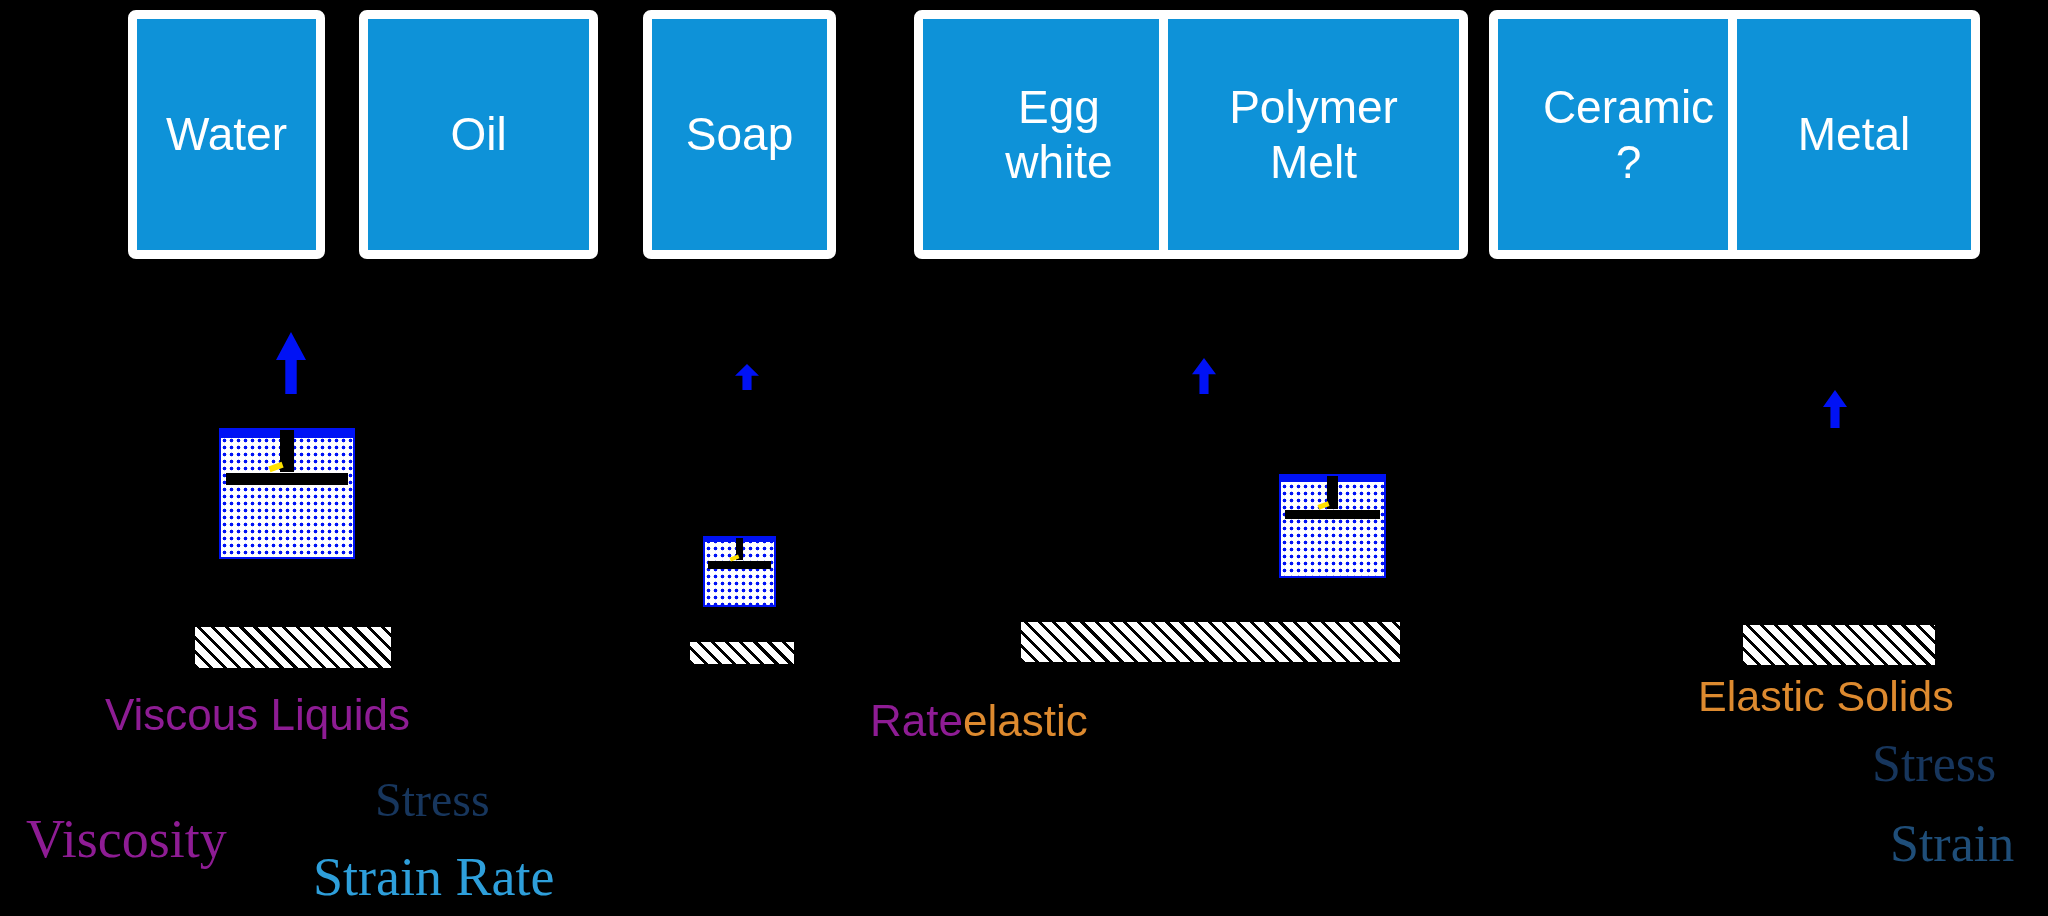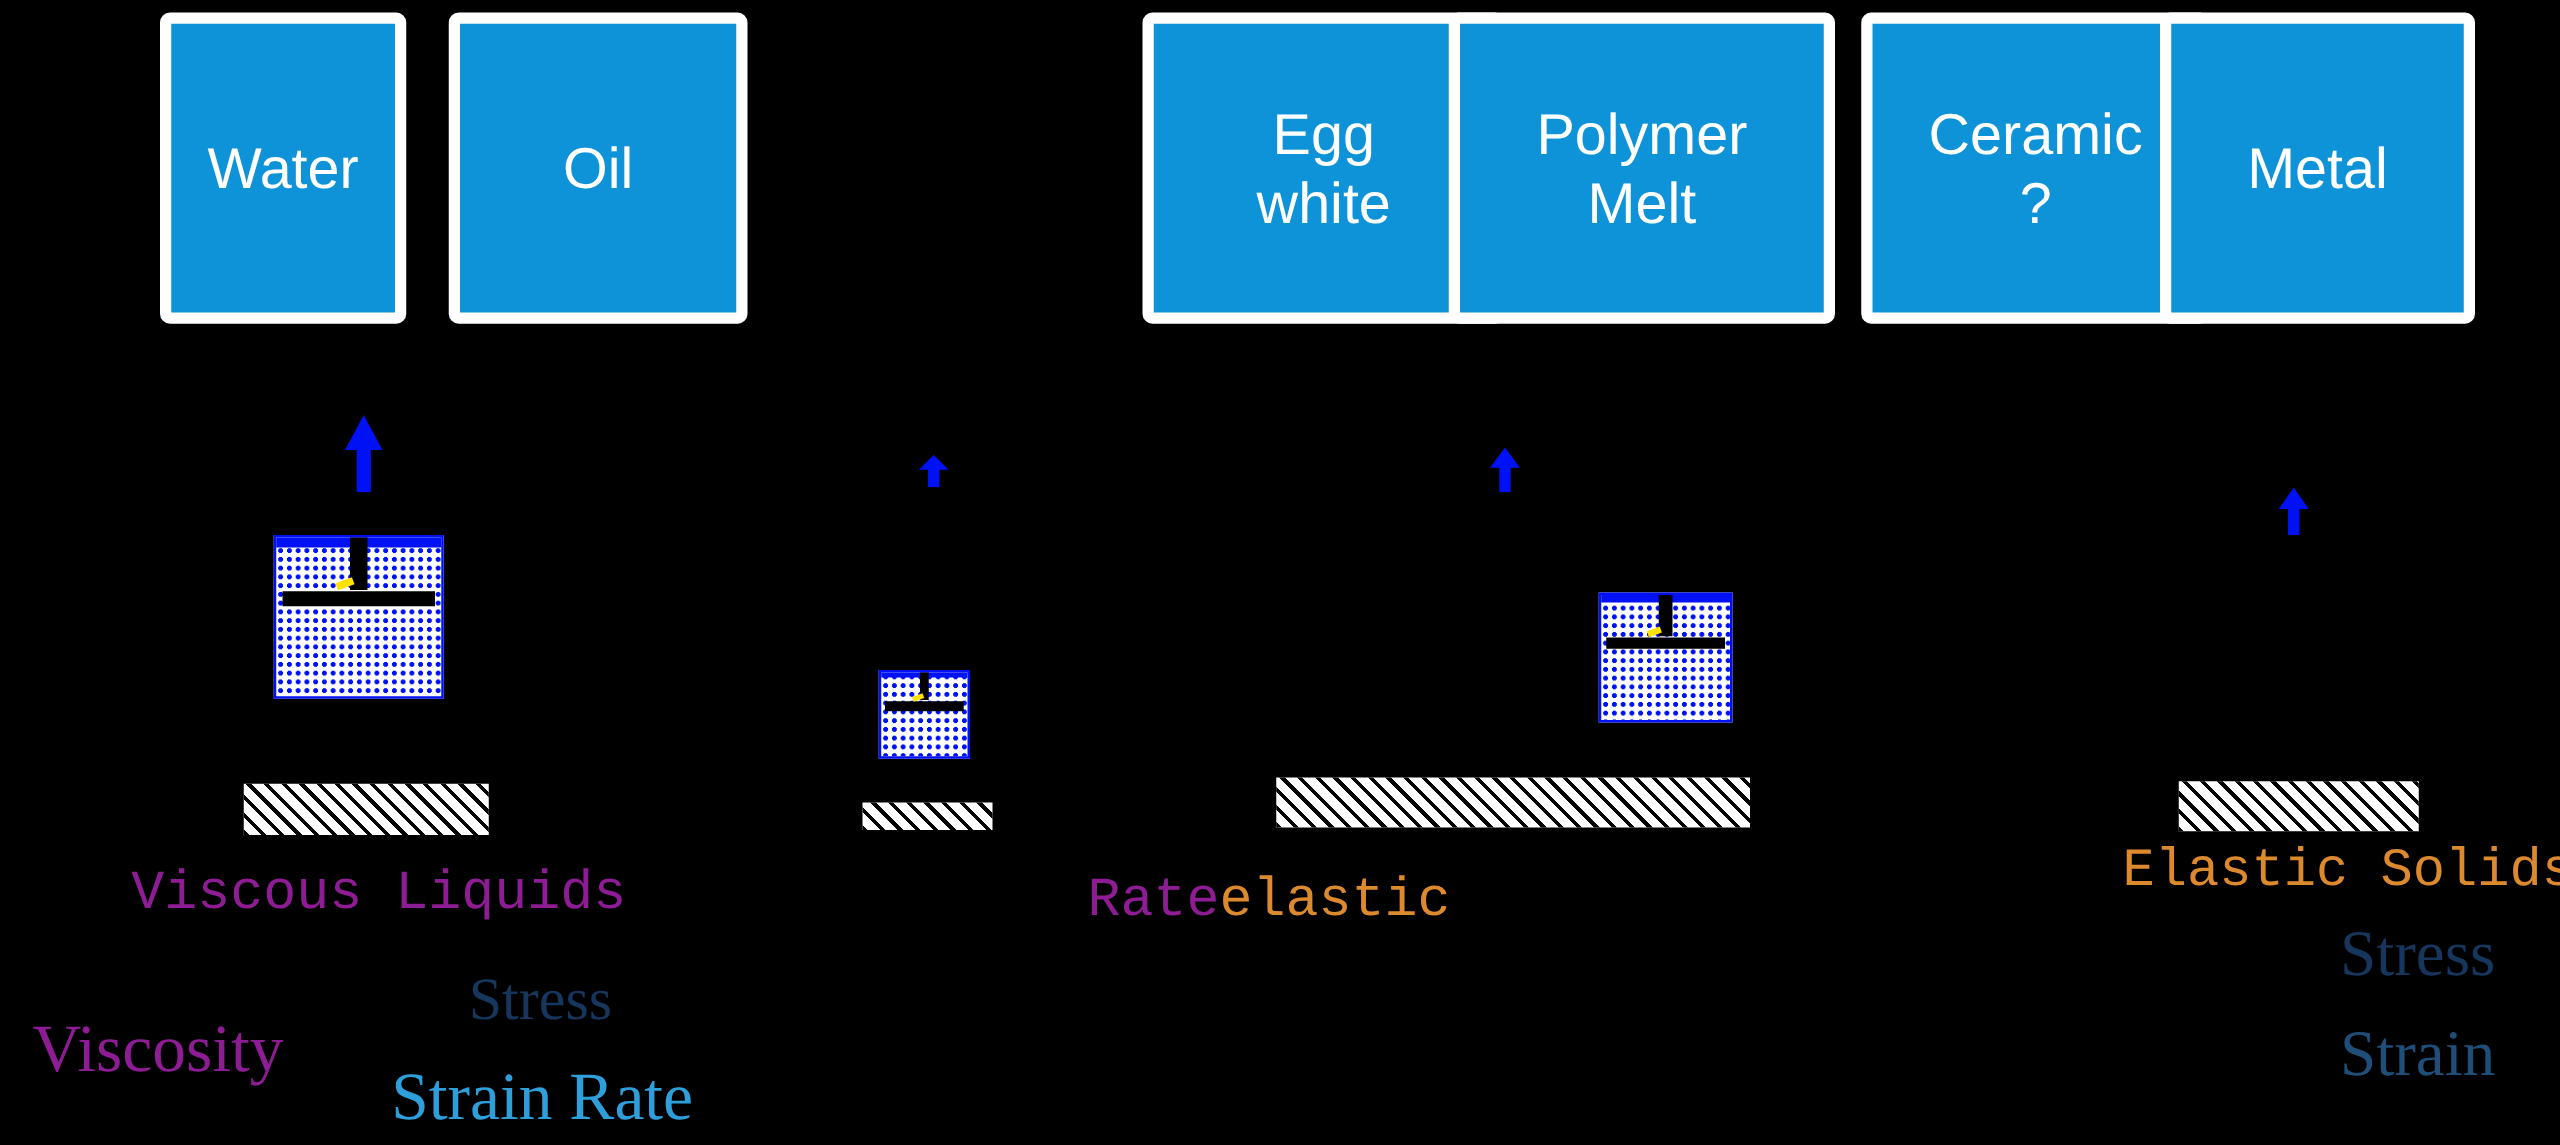--- a/index.html
+++ b/index.html
@@ -43,35 +43,36 @@
   .block-bar{position:absolute;top:34%;left:4%;width:92%;height:9%;min-height:8px;background:#000;}
   .block-mark{position:absolute;top:27%;left:36%;width:14px;height:6px;background:#FFE100;transform:rotate(-20deg);}
   
   .hatch{
     position:absolute;
     background-color:#fff;
     background-image:repeating-linear-gradient(45deg,#000 0 3px,rgba(0,0,0,0) 3px 10px);
   }
   
   .lbl{position:absolute;white-space:nowrap;}
-  .sans{font-family:Liberation Mono, monospace;}
+  .sans{font-family:Liberation Sans, sans-serif;}
   .serif{font-family:"Liberation Serif", serif;}
   .purple{color:var(--purple,#8E1C94);}
   .orange{color:var(--orange,#DD8A2F);}
   .navy{color:var(--navy,#17365D);}
-  .steel{color:var(--steel_blue,#1F4E79);}
+  .steel{color:var(--steel_blue,#1F4E79);margin-left:18px;}
   .bright{color:var(--bright_blue,#2E9FDB);text-align:center;}
 </style>
 </head>
 <body>
 
 <div class="slide">
 
   <div class="box" style="left:128px;width:197px"><span>Water</span></div>
   <div class="box" style="left:359px;width:239px"><span>Oil</span></div>
+  <div class="box" style="left:643px;width:193px"><span>Soap</span></div>
   <div class="box" style="left:914px;width:290px"><span>Egg
 white</span></div>
   <div class="box" style="left:1159px;width:309px"><span>Polymer
 Melt</span></div>
   <div class="box" style="left:1489px;width:279px"><span>Ceramic
 ?</span></div>
   <div class="box" style="left:1728px;width:252px"><span>Metal</span></div>
 
   <div class="arrow" style="left:276px;top:332px;width:30px;height:62px"></div>
   <div class="block" style="left:219px;top:428px;width:136px;height:131px">

